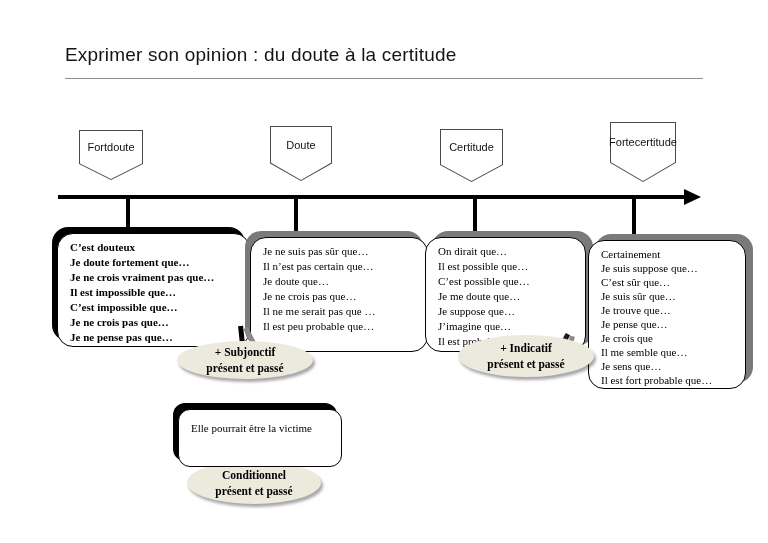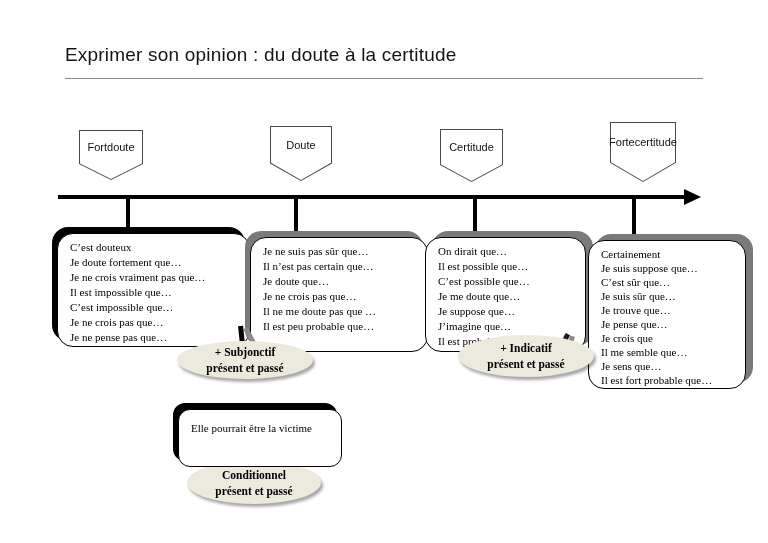--- a/index.html
+++ b/index.html
@@ -86,36 +86,36 @@
       </div>
   </div>
 
   <div class="axis-line"></div>
   <div class="axis-head"></div>
   <div class="tick" style="left:126px;top:197px;height:38px;"></div>
   <div class="tick" style="left:294px;top:197px;height:42px;"></div>
   <div class="tick" style="left:473px;top:197px;height:42px;"></div>
   <div class="tick" style="left:632px;top:197px;height:45px;"></div>
 
-  <div class="pbox sh-ul-black" style="left:57px;top:233px;width:175px;height:106px;">
+  <div class="pbox sh-ul-black" style="left:57px;top:233px;width:175px;height:106px;font-weight:bold;">
       <div class="li-line">C’est douteux</div>
       <div class="li-line">Je doute fortement que…</div>
       <div class="li-line">Je ne crois vraiment pas que…</div>
       <div class="li-line">Il est impossible que…</div>
       <div class="li-line">C’est impossible que…</div>
       <div class="li-line">Je ne crois pas que…</div>
       <div class="li-line">Je ne pense pas que…</div>
     </div>
 
   <div class="pbox sh-ul-gray" style="left:250px;top:237px;width:160px;height:107px;">
       <div class="li-line">Je ne suis pas sûr que…</div>
       <div class="li-line">Il n’est pas certain que…</div>
       <div class="li-line">Je doute que…</div>
       <div class="li-line">Je ne crois pas que…</div>
-      <div class="li-line">Il ne me doute pas que …</div>
+      <div class="li-line">Il ne me serait pas que …</div>
       <div class="li-line">Il est peu probable que…</div>
     </div>
 
   <div class="pbox sh-ur-gray" style="left:425px;top:237px;width:143px;height:107px;">
       <div class="li-line">On dirait que…</div>
       <div class="li-line">Il est possible que…</div>
       <div class="li-line">C’est possible que…</div>
       <div class="li-line">Je me doute que…</div>
       <div class="li-line">Je suppose que…</div>
       <div class="li-line">J’imagine que…</div>

